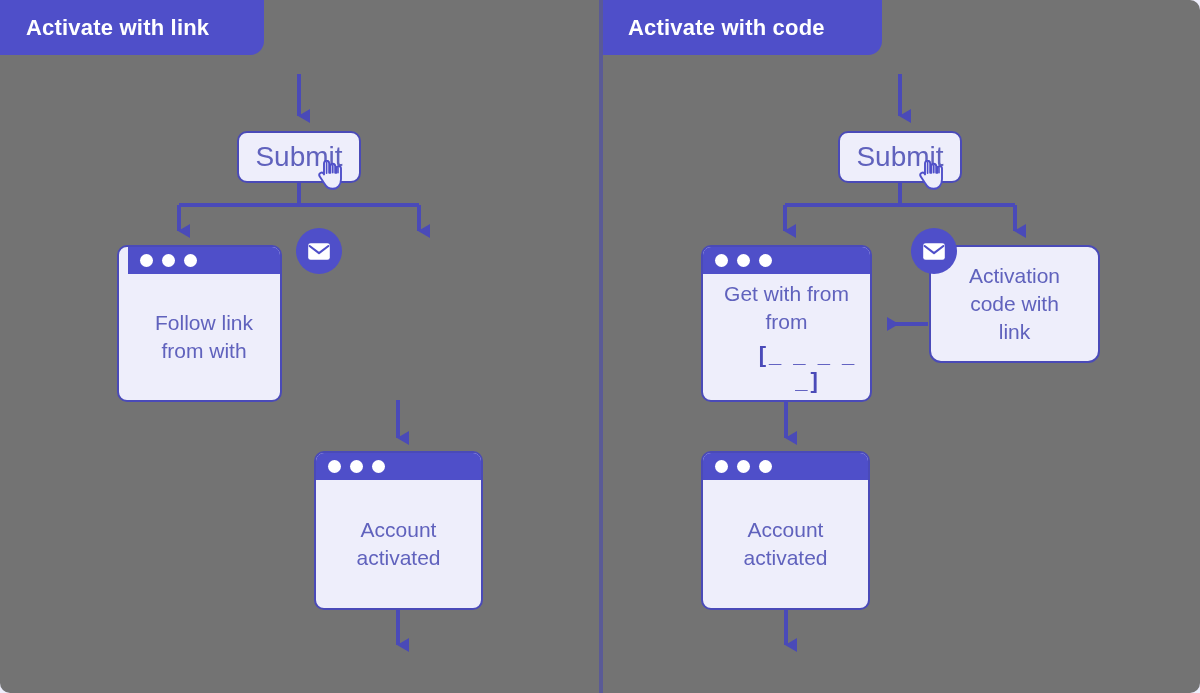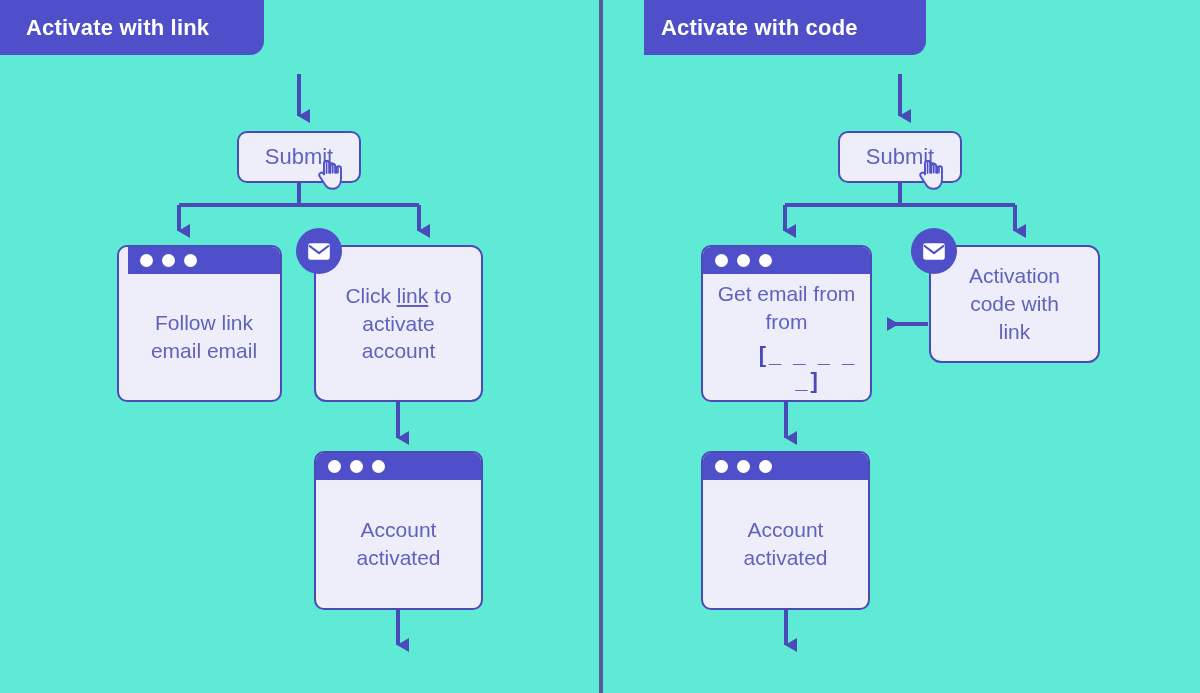--- a/index.html
+++ b/index.html
@@ -11,40 +11,41 @@
     height: 693px;
     background: #eeeefb;
     font-family: "Liberation Sans", sans-serif;
     overflow: hidden;
     position: relative;
   }
   #stage {
     position: relative;
     width: 1200px;
     height: 693px;
-    background: #5eead4;
+    background: #737373;
+    border-radius: 10px;
   }
 
   
   .tab {
     position: absolute;
     top: 0;
     height: 55px;
     background: #4f4fc9;
     border-bottom-right-radius: 14px;
     display: flex;
     align-items: center;
     color: #ffffff;
     font-size: 22px;
     font-weight: bold;
     letter-spacing: 0.2px;
     box-sizing: border-box;
   }
   .tab-left  { left: 0;     width: 264px; padding-left: 26px; }
-  .tab-right { left: 600px; width: 282px; padding-left: 17px; margin-left: 44px; }
+  .tab-right { left: 600px; width: 282px; padding-left: 28px; }
 
   
   .divider {
     position: absolute;
     left: 599px;
     top: 0;
     width: 4px;
     height: 693px;
     background: #5a5a96;
   }
@@ -134,21 +135,21 @@
     box-sizing: border-box;
     width: 124px;
     height: 52px;
     border: 2.5px solid #4a4ab8;
     border-radius: 10px;
     background: #eeeefb;
     display: flex;
     align-items: center;
     justify-content: center;
     color: #6062bd;
-    font-size: 22px;
+    font-size: 28px;
   }
   .cursor-hand {
     position: absolute;
     width: 26px;
     height: 30px;
     z-index: 6;
     pointer-events: none;
   }
 
   
@@ -223,32 +224,25 @@
 
   <div class="window" style="left:117px; top:245px; width:165px; height:157px;padding-left:9px;">
     <div class="window-titlebar">
       <span class="dot"></span>
       <span class="dot"></span>
       <span class="dot"></span>
     </div>
     <div class="window-body">
       <div class="win-text">
         <div>Follow link</div>
-        <div>email email</div>
+        <div>from with</div>
       </div>
     </div>
   </div>
 
-  <div class="card" style="left:314px; top:245px; width:169px; height:157px;">
-    <div class="win-text">
-      <div><span>Click </span><span class="u">link</span><span> to</span></div>
-      <div>activate</div>
-      <div>account</div>
-    </div>
-  </div>
   <div class="badge" style="left:296px; top:228px;">
     <svg width="24" height="19" viewBox="0 0 24 19">
       <rect x="1.2" y="1.2" width="21.6" height="16.6" rx="2.4" fill="#ffffff"></rect>
       <path d="M2.6 4 L12 11.2 L21.4 4" fill="none" stroke="#4f4fc9" stroke-width="2.1" stroke-linecap="round" stroke-linejoin="round"></path>
     </svg>
   </div>
 
   <div class="window" style="left:314px; top:451px; width:169px; height:159px;">
     <div class="window-titlebar">
       <span class="dot"></span>
@@ -272,21 +266,21 @@
   </svg>
 
   <div class="window" style="left:701px; top:245px; width:171px; height:157px;">
     <div class="window-titlebar">
       <span class="dot"></span>
       <span class="dot"></span>
       <span class="dot"></span>
     </div>
     <div class="window-body">
       <div class="win-text">
-        <div>Get email from</div>
+        <div>Get with from</div>
         <div>from</div>
       </div>
       <div class="code-slot">[_ _ _ _ _]</div>
     </div>
   </div>
 
   <div class="card" style="left:929px; top:245px; width:171px; height:118px;">
     <div class="win-text">
       <div>Activation</div>
       <div>code with</div>

